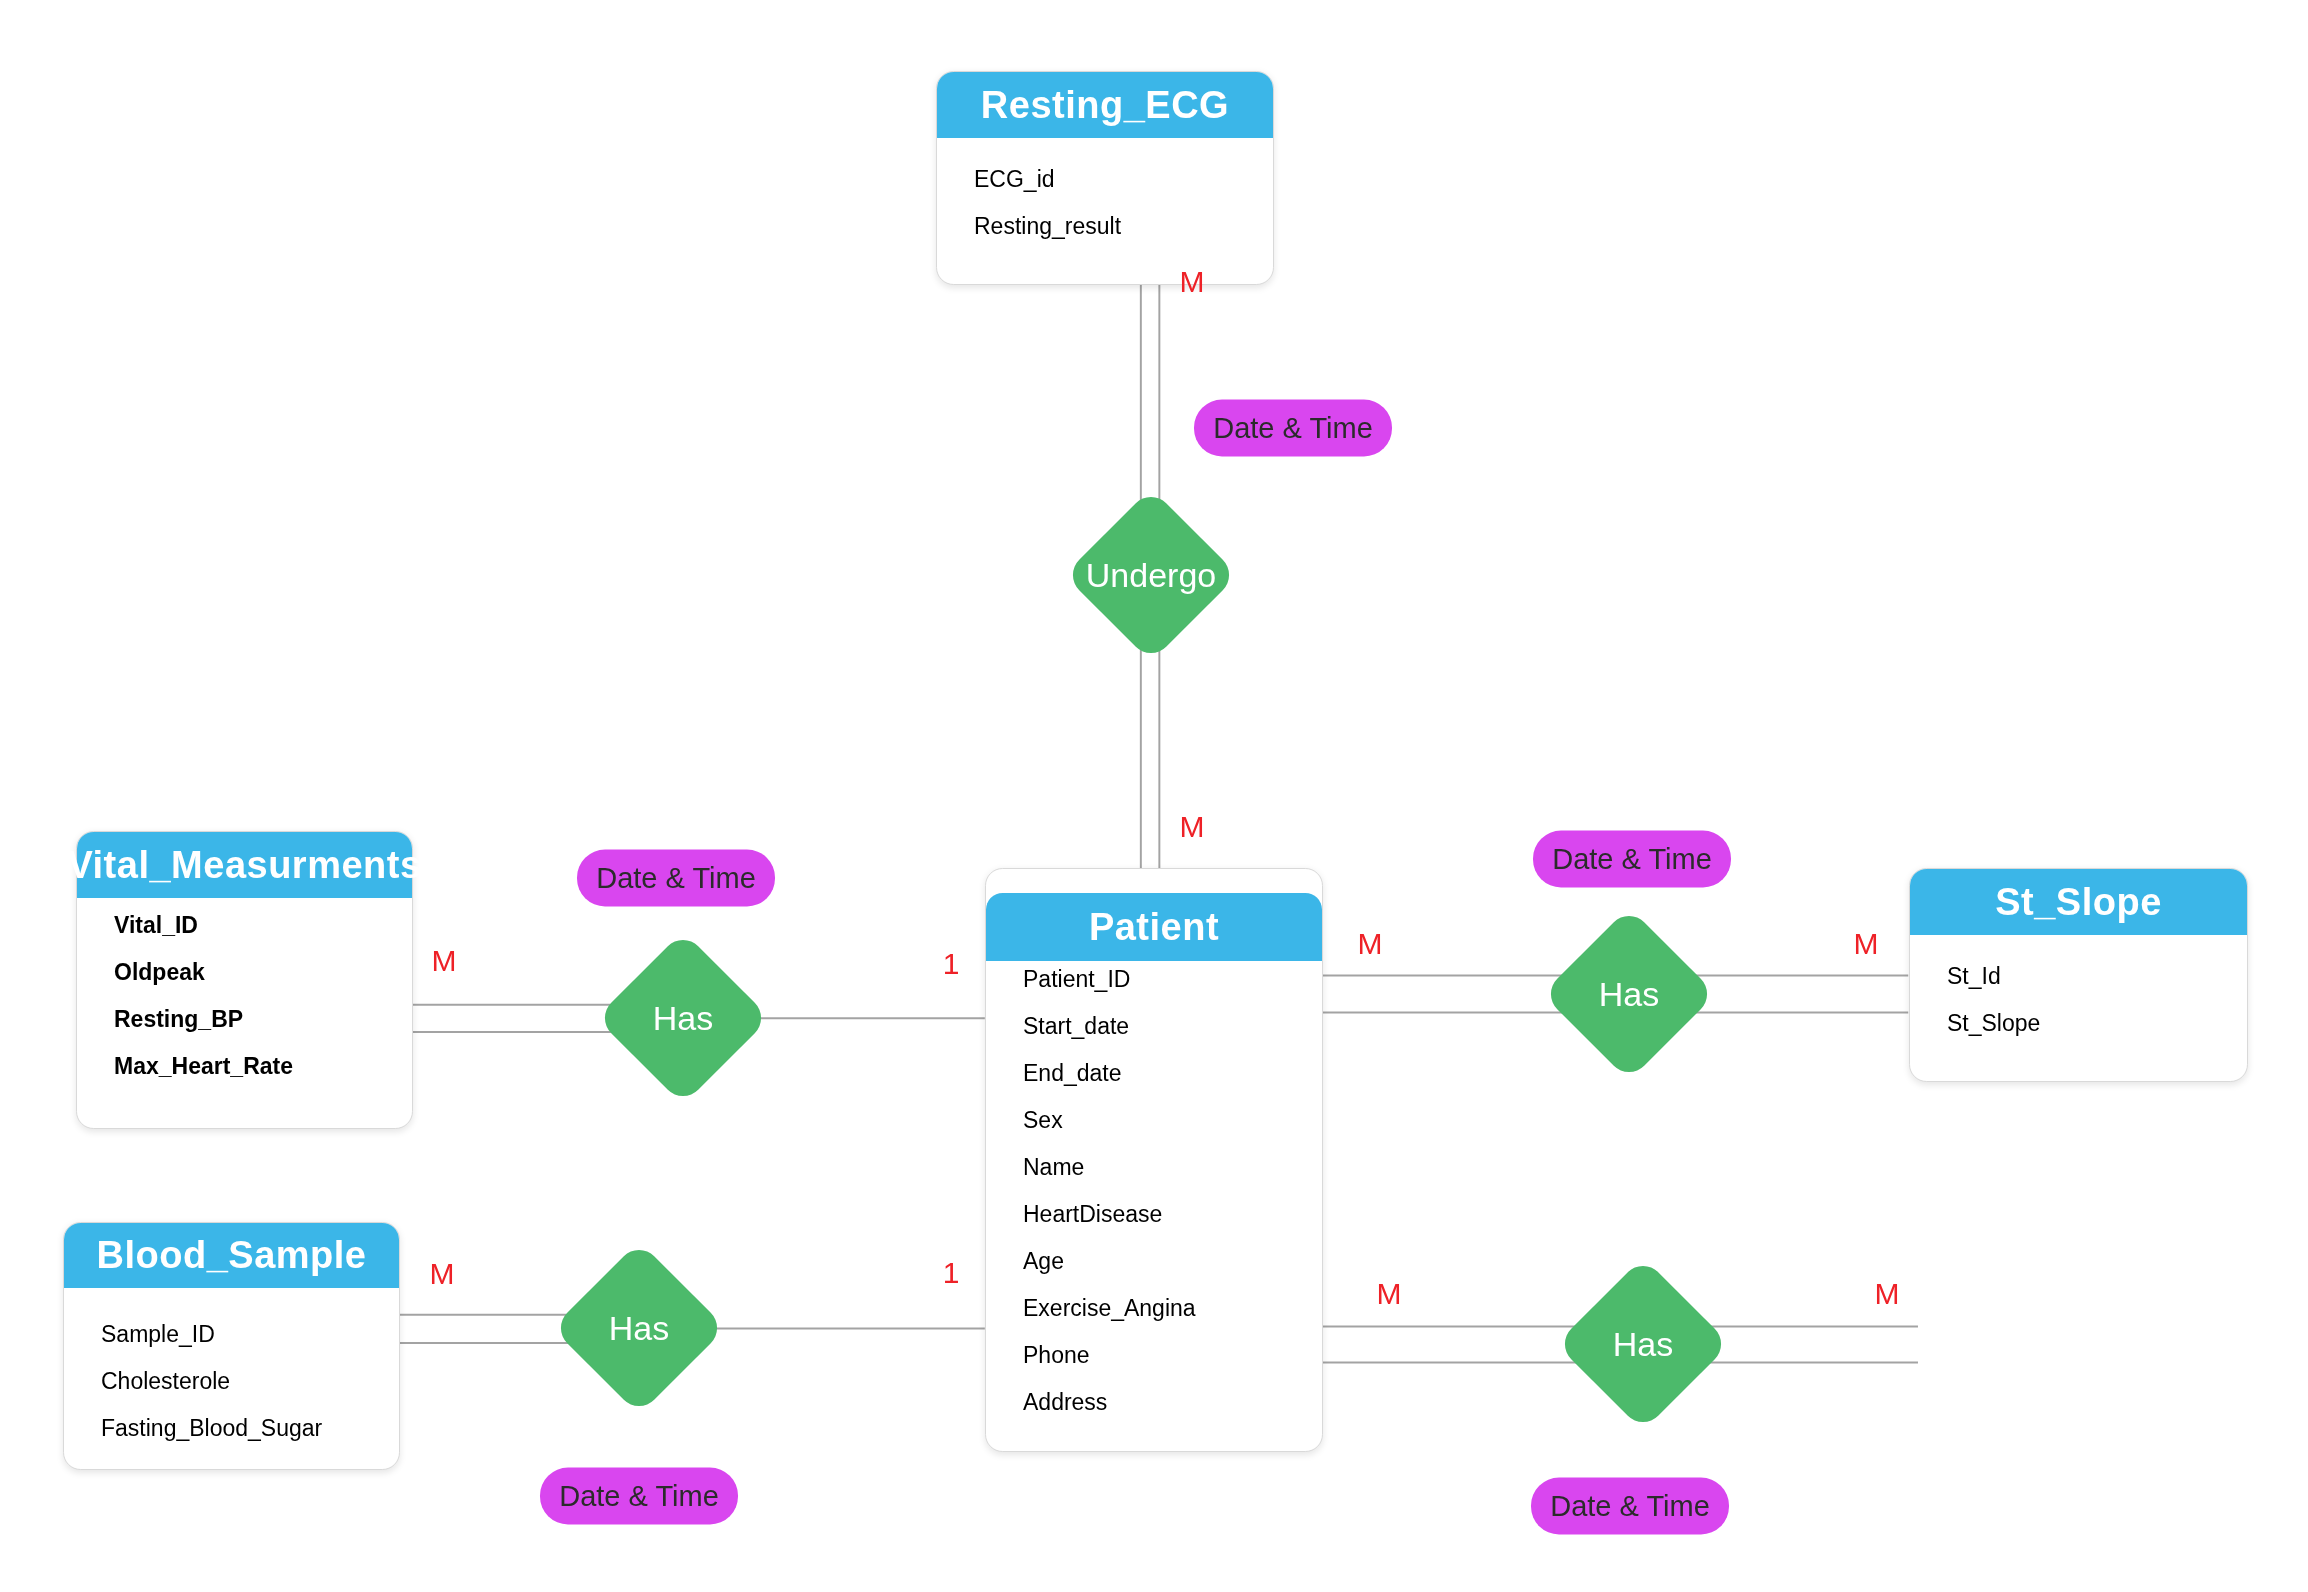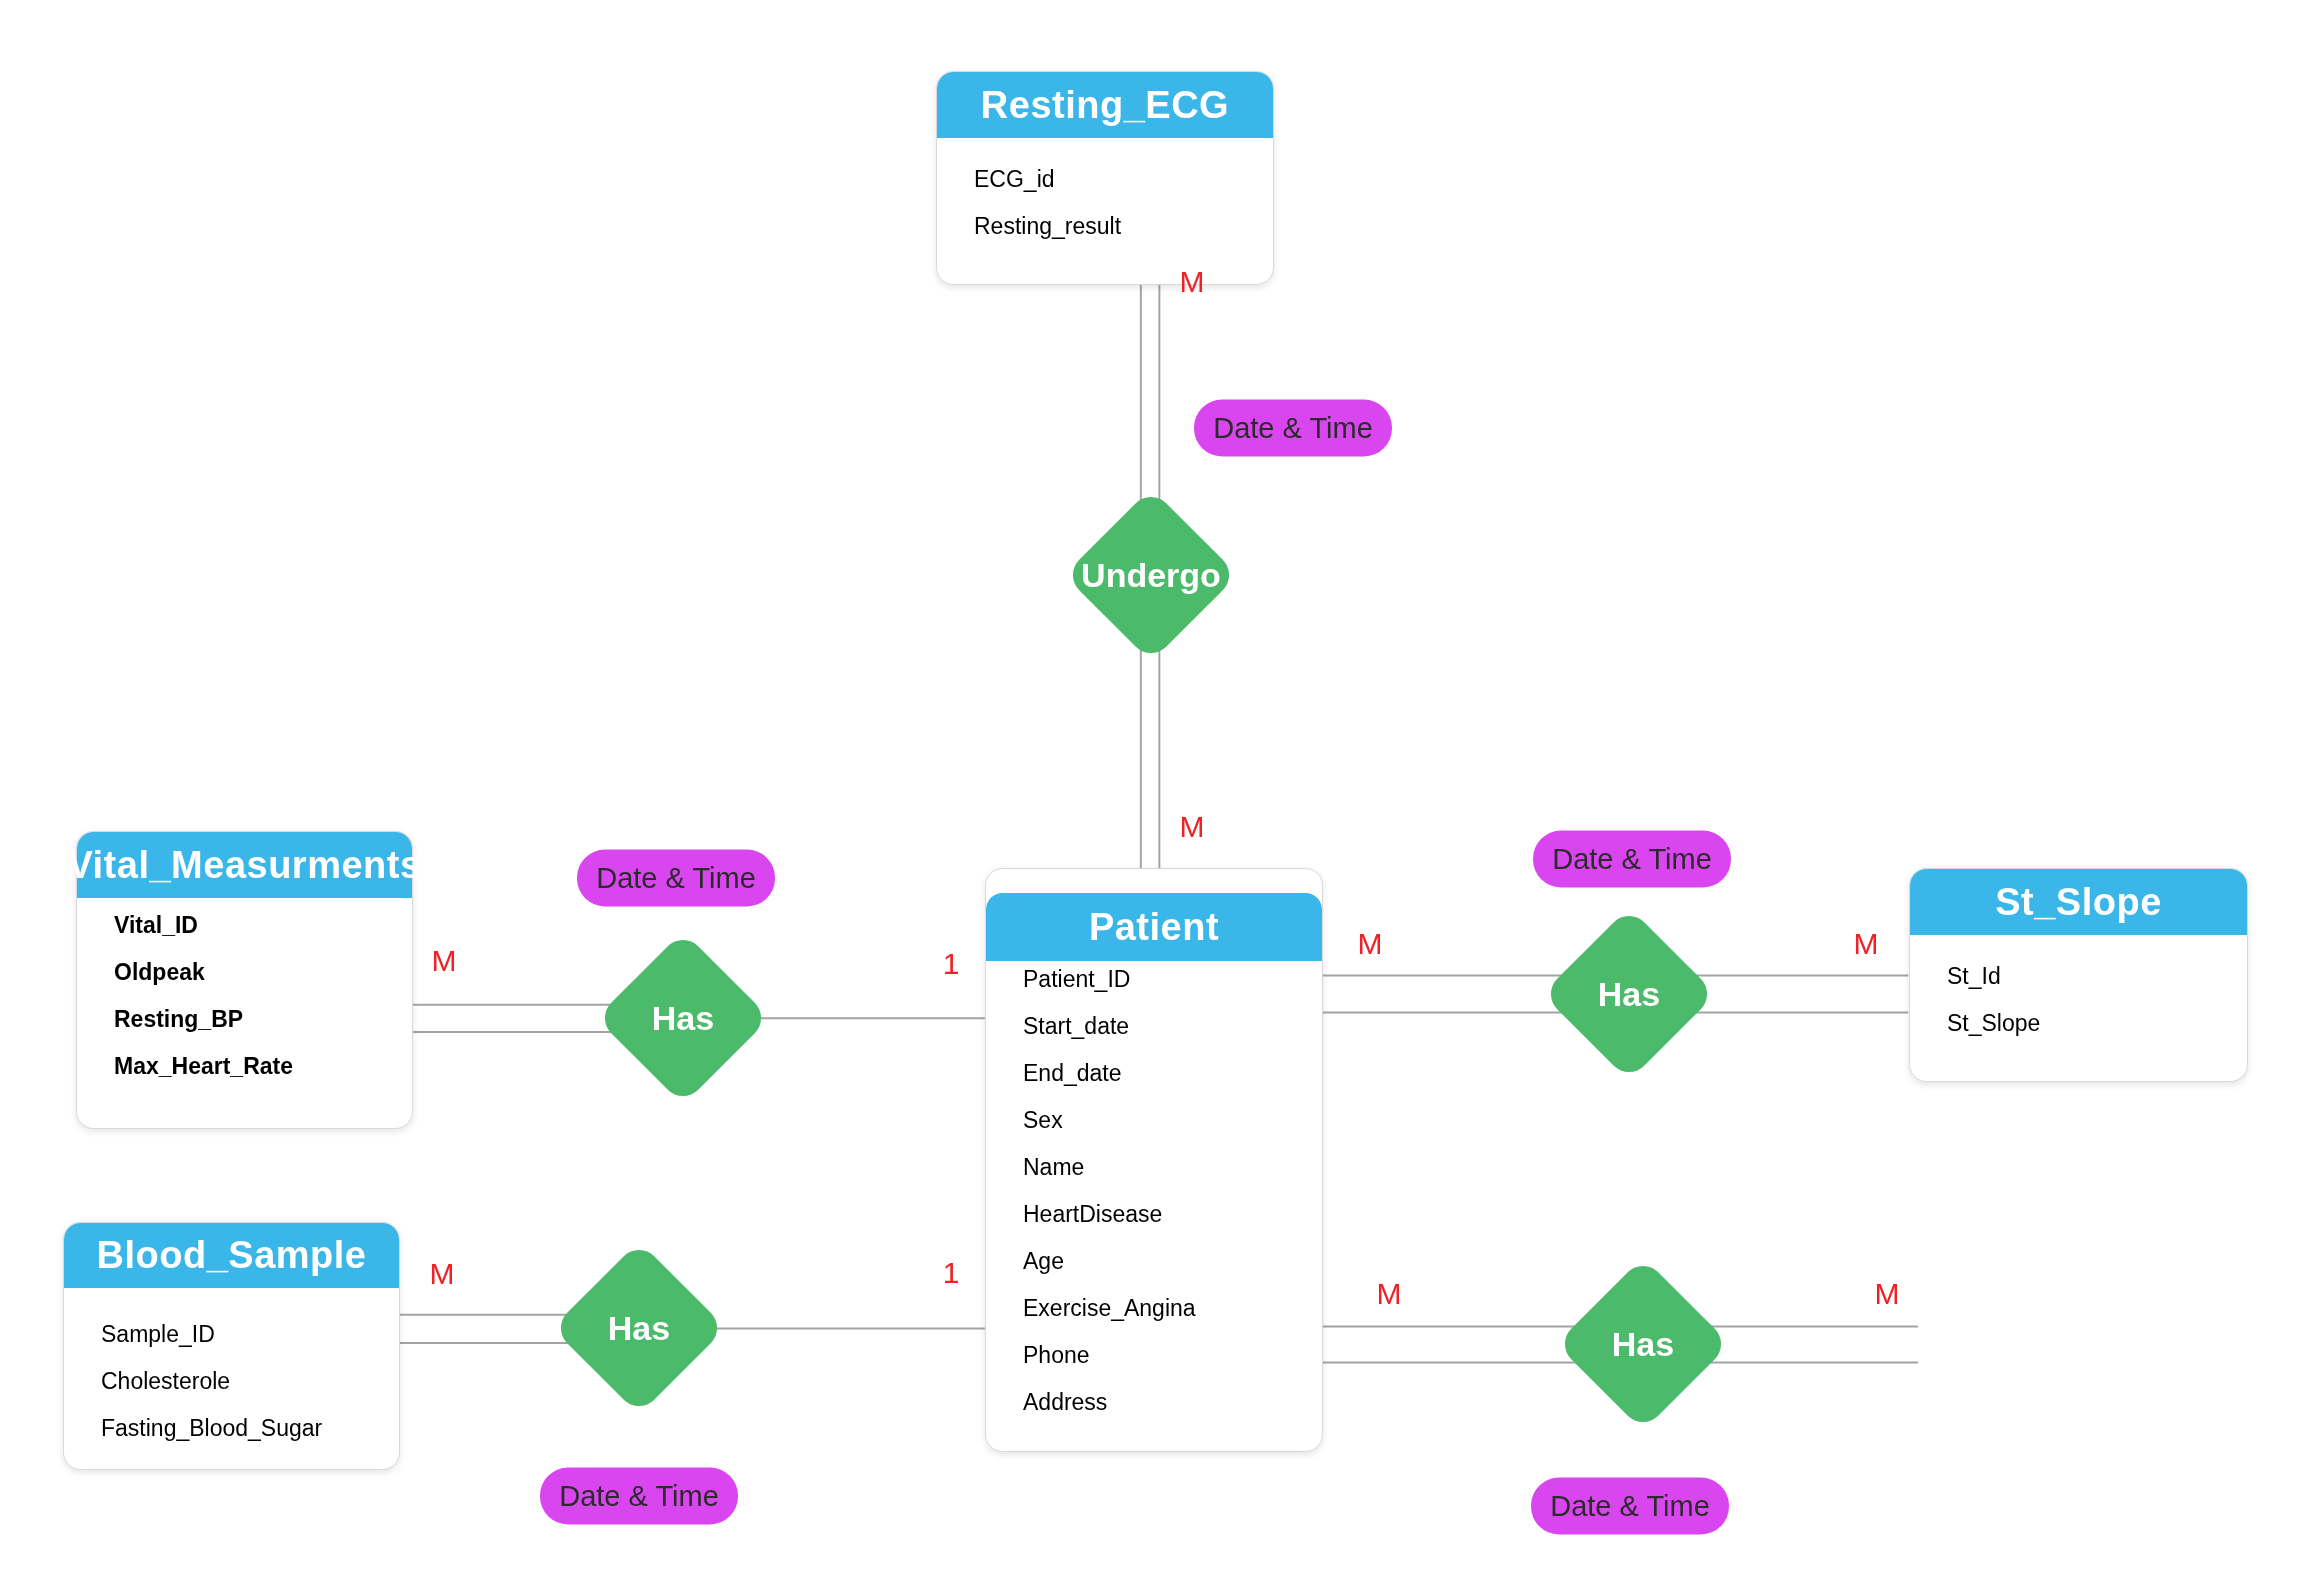--- a/index.html
+++ b/index.html
@@ -19,21 +19,21 @@
   .entity-title{color:#ffffff;font-size:38px;font-weight:700;letter-spacing:0.5px;}
   .entity-fields{position:absolute;left:0;width:100%;box-sizing:border-box;padding-left:37px;}
   .entity-field{height:47px;line-height:47px;font-size:23px;color:#000000;white-space:nowrap;}
   .diamond-wrap{position:absolute;z-index:2;width:0;height:0;}
   .diamond-shape{
     position:absolute;width:123px;height:123px;background:#4cba6b;border-radius:21.5px;
     transform:translate(-50%,-50%) rotate(45deg);
   }
   .diamond-text{
     position:absolute;transform:translate(-50%,-50%);color:#ffffff;font-size:34px;
-    font-weight:700;white-space:nowrap;z-index:2;
+    font-weight:400;white-space:nowrap;z-index:2;
   }
   .pill{
     position:absolute;z-index:3;transform:translate(-50%,-50%);width:198px;height:57px;
     background:#d946ef;border-radius:28px;display:flex;align-items:center;justify-content:center;
     font-size:29px;color:#2b2b2b;white-space:nowrap;
   }
   .card-label{
     position:absolute;z-index:4;transform:translate(-50%,-50%);color:#ee2127;
     font-size:30px;font-weight:400;
   }

